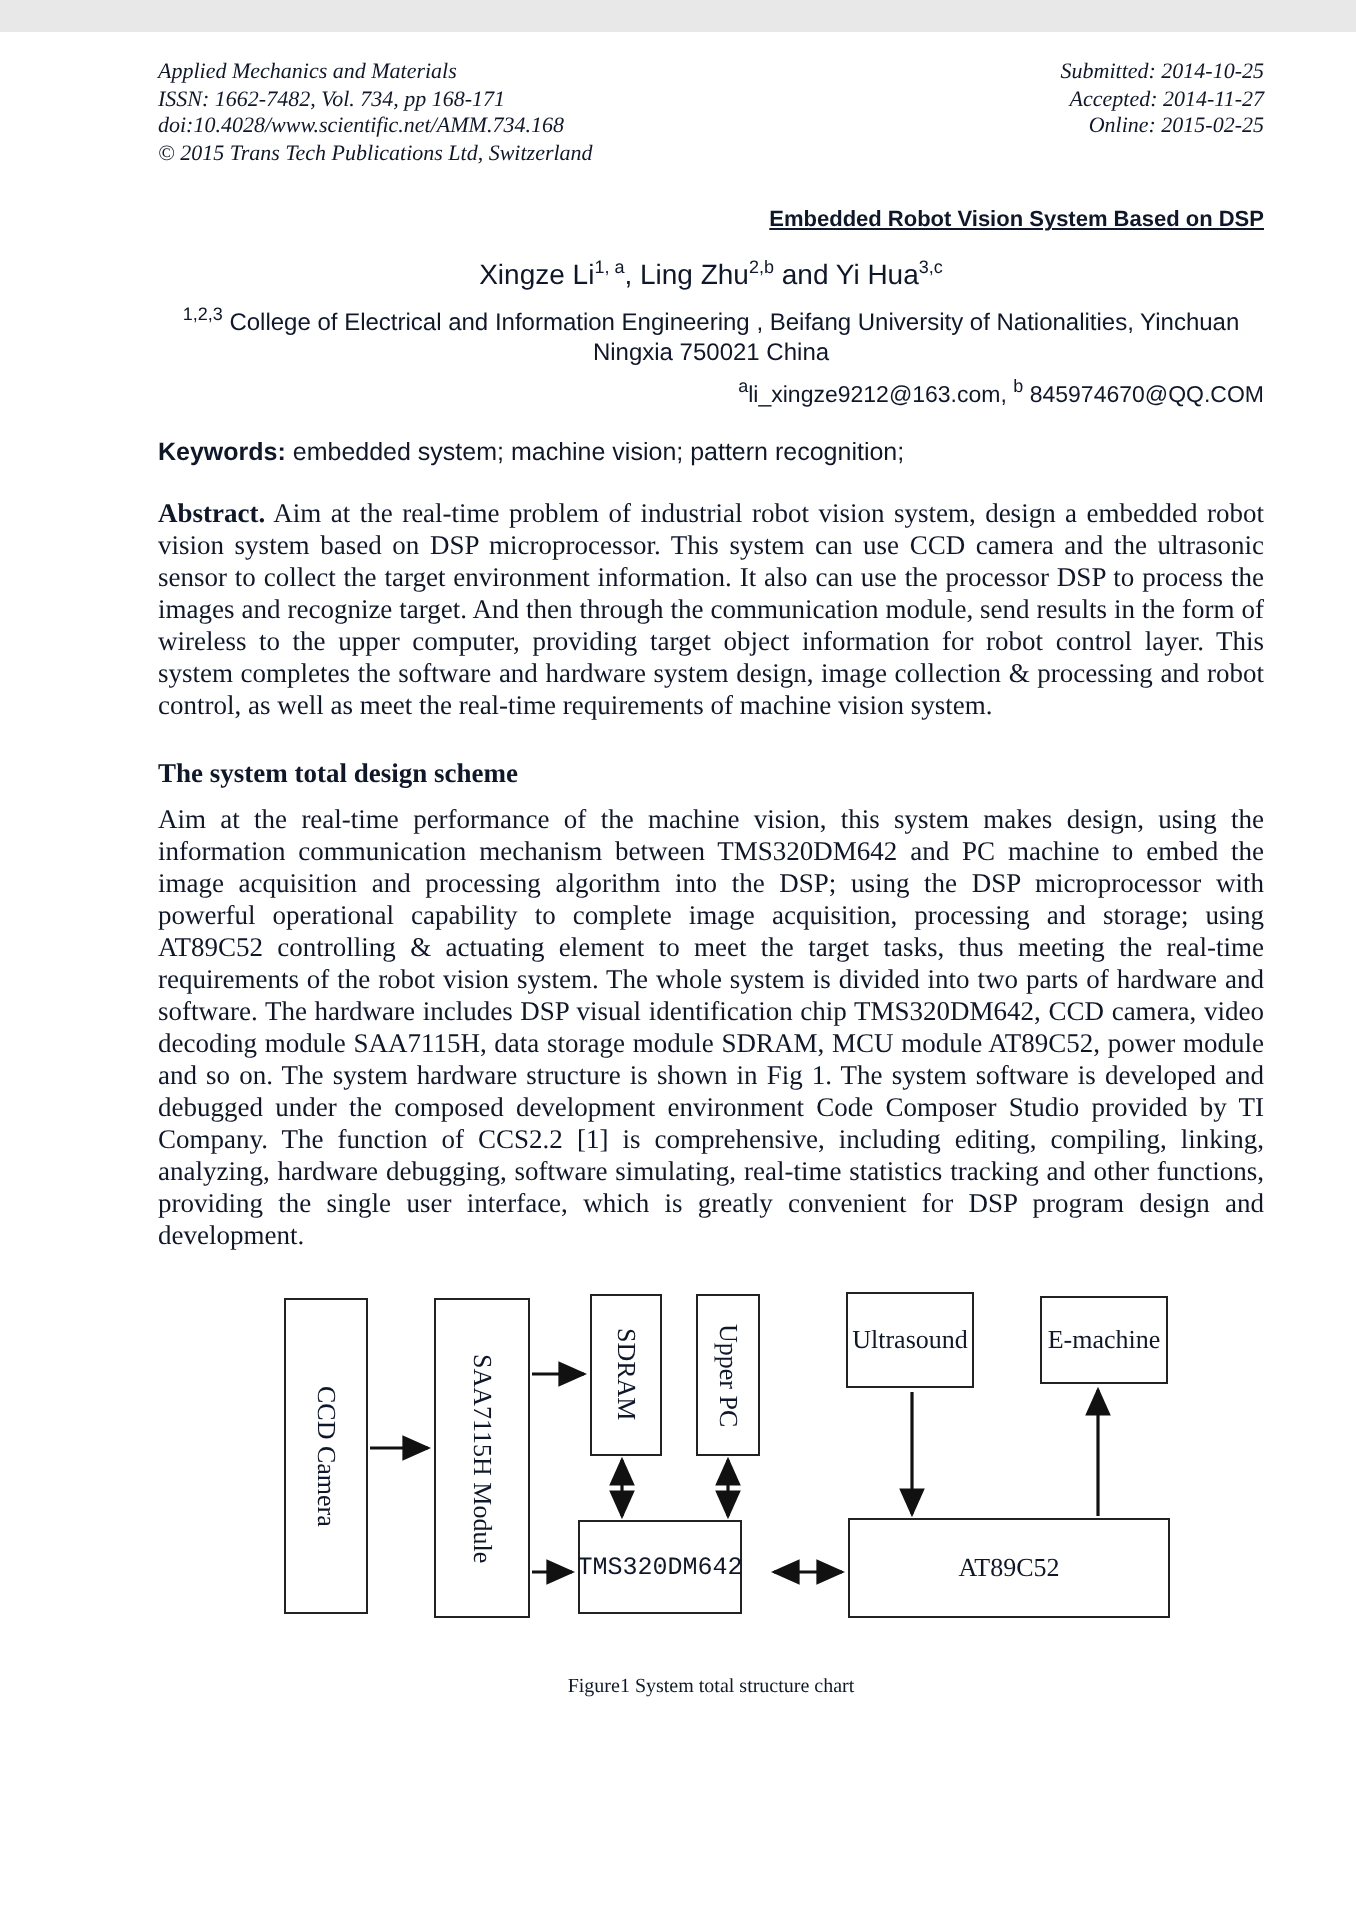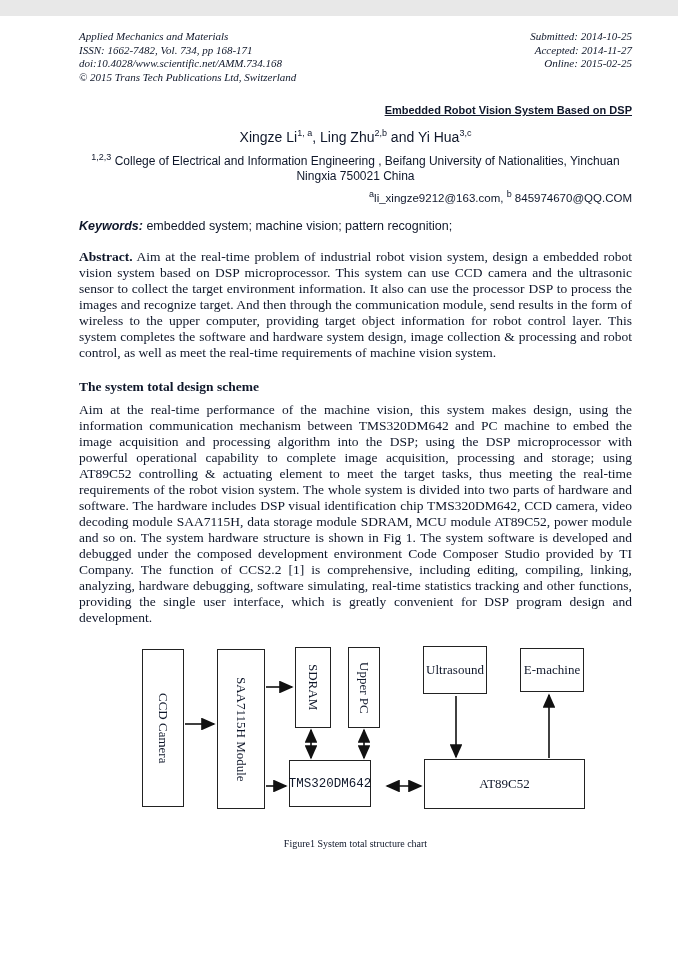--- a/index.html
+++ b/index.html
@@ -22,21 +22,21 @@
   .authors { margin-top:13px; text-align:center; font-family:"Liberation Sans", sans-serif;
              font-size:14px; }
   sup { font-size:9px; line-height:0; }
 
   .affil { margin-top:9px; text-align:center; font-family:"Liberation Sans", sans-serif;
            font-size:12px; line-height:15px; padding:0 10px; }
   .emails { margin-top:8px; text-align:right; font-family:"Liberation Sans", sans-serif;
             font-size:11.5px; }
 
   .keywords { margin-top:15px; font-family:"Liberation Sans", sans-serif; font-size:12.5px; }
-  .keywords b { font-weight:bold;font-style:italic; }
+  .keywords b { font-weight:bold; }
 
   .para { margin-top:16px; font-size:13.5px; line-height:16px; text-align:justify; }
   .heading { margin-top:18px; font-size:13.5px; font-weight:bold; }
   .body-para { margin-top:7px; font-size:13.5px; line-height:16px; text-align:justify; }
 
   
   .figure { position:relative; height:185px; margin:14px -62px 0 -63px; }
   .fig-svg { position:absolute; left:0; top:0; }
   .fbox { position:absolute; border:1px solid #222; background:#fff;
           display:flex; align-items:center; justify-content:center;

